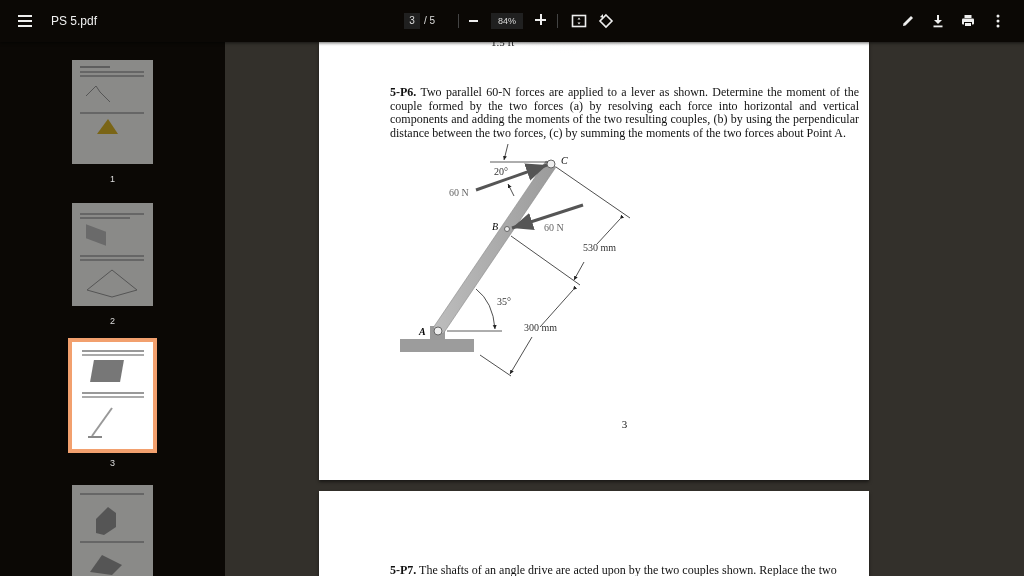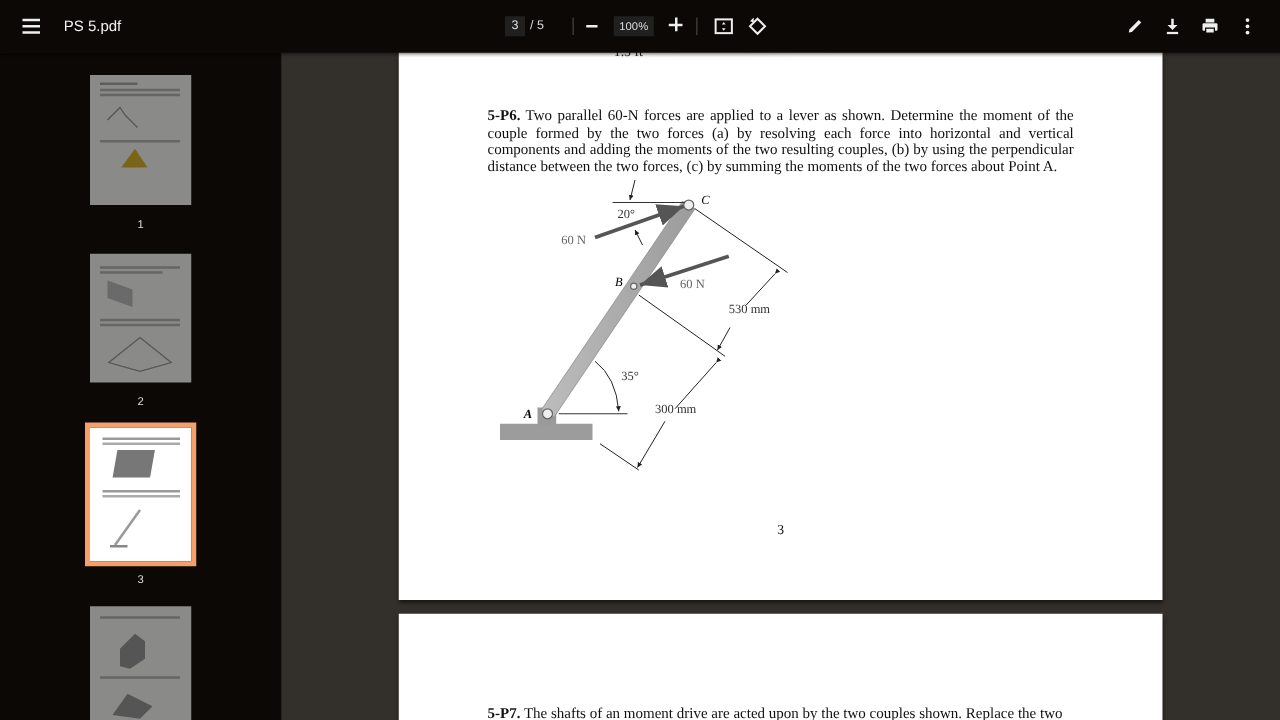--- a/index.html
+++ b/index.html
@@ -14,41 +14,41 @@
   .zoom-out{position:absolute;left:469px;top:20px;width:9px;height:2px;background:#eee;cursor:pointer;}
   .zoombox{position:absolute;left:491px;top:13px;width:32px;height:16px;background:#202020;font-size:9px;text-align:center;line-height:16px;color:#ddd;}
   .zoom-in{position:absolute;left:535px;top:14px;width:12px;height:12px;cursor:pointer;}
   .zoom-in:before{content:"";position:absolute;left:0;top:5px;width:11px;height:2px;background:#eee;}
   .zoom-in:after{content:"";position:absolute;left:4.5px;top:0;width:2px;height:11px;background:#eee;}
   .icon-btn{position:absolute;top:12px;width:18px;height:18px;cursor:pointer;}
   .sidebar{position:absolute;left:0;top:42px;width:225px;height:534px;background:#0b0805;}
   .thumb{position:absolute;left:72px;width:81px;background:#8a8a88;}
   .thumb-label{position:absolute;width:225px;text-align:center;font-size:9px;color:#ddd;left:0;}
   .thumb.active{background:#fff;outline:4px solid #f2a06e;}
-  .page{position:absolute;left:319px;width:611px;background:#fff;box-shadow:0 2px 3px rgba(0,0,0,.5);}
+  .page{position:absolute;left:319px;width:550px;background:#fff;box-shadow:0 2px 3px rgba(0,0,0,.5);}
   .ptext{font-family:"Liberation Serif",serif;font-size:12px;color:#111;line-height:13.6px;text-align:justify;text-align-last:left;}
   .ptext b{font-weight:bold;}
   .tl{position:absolute;height:2px;background:#d9d9d9;}
 </style>
 </head>
 <body>
 
 <div class="toolbar">
   <div class="menu-btn">
     <span style="top:4px"></span>
       <span style="top:9px"></span>
       <span style="top:14px"></span>
   </div>
   <div class="title">PS 5.pdf</div>
 
   <div class="pagebox">3</div>
   <div class="pagesep">/ 5</div>
   <div class="vsep" style="left:458px"></div>
   <div class="zoom-out"></div>
-  <div class="zoombox">100%</div>
+  <div class="zoombox">84%</div>
   <div class="zoom-in"></div>
   <div class="vsep" style="left:557px"></div>
 
   <div class="icon-btn" style="left:570px">
     <svg width="18" height="18" viewBox="0 0 18 18">
         <rect x="2.5" y="3.5" width="13" height="11" fill="none" stroke="#eee" stroke-width="1.6"></rect>
         <path d="M9 5.5 L7.5 7.5 H10.5Z M9 12.5 L7.5 10.5 H10.5Z" fill="#eee"></path>
       </svg>
   </div>
   <div class="icon-btn" style="left:597px">
@@ -203,17 +203,17 @@
   <div style="position:absolute;left:225px;top:180px;font:10px 'Liberation Serif',serif;color:#666">60 N</div>
   <div style="position:absolute;left:264px;top:200px;font:10px 'Liberation Serif',serif;color:#333">530 mm</div>
   <div style="position:absolute;left:205px;top:280px;font:10px 'Liberation Serif',serif;color:#333">300 mm</div>
   <div style="position:absolute;left:178px;top:254px;font:10px 'Liberation Serif',serif;color:#333">35°</div>
 
   <div style="position:absolute;left:0;width:611px;top:376px;text-align:center;font:11px 'Liberation Serif',serif;color:#111">3</div>
 </div>
 
 <div class="page" style="top:491px;height:100px">
   <div class="ptext" style="position:absolute;left:71px;top:73px;width:500px;white-space:nowrap">
-    <b>5-P7.</b><span> The shafts of an moment drive are acted upon by the two couples shown. Replace the two</span>
+    <b>5-P7.</b><span> The shafts of an angle drive are acted upon by the two couples shown. Replace the two</span>
   </div>
 </div>
 
 <div style="position:absolute;right:0;top:42px;width:8px;height:534px"></div>
 
 </body></html>

